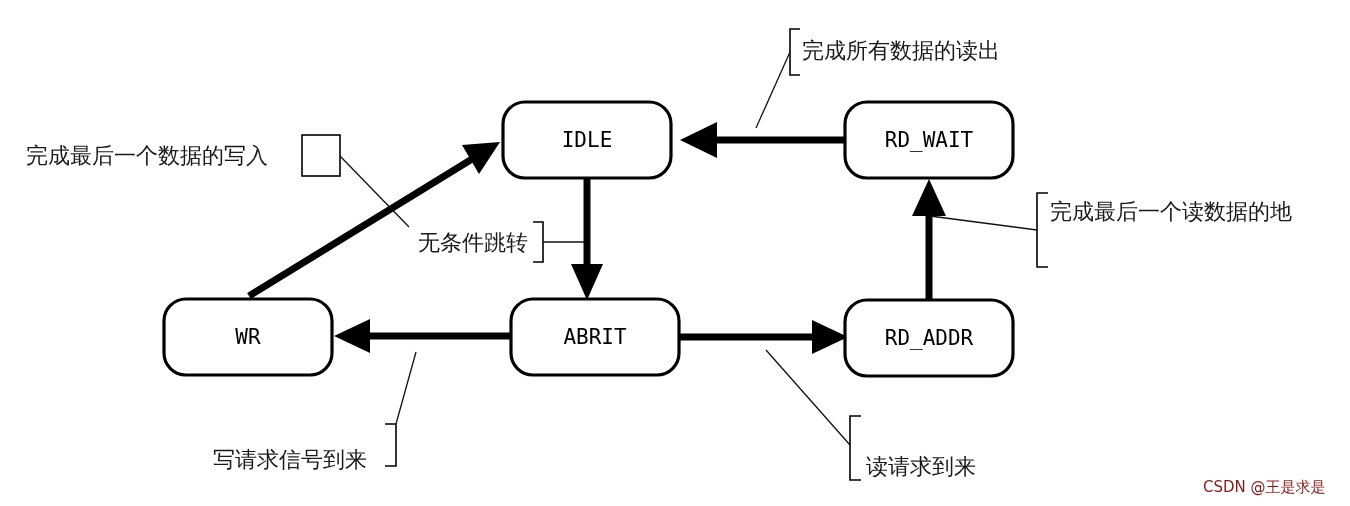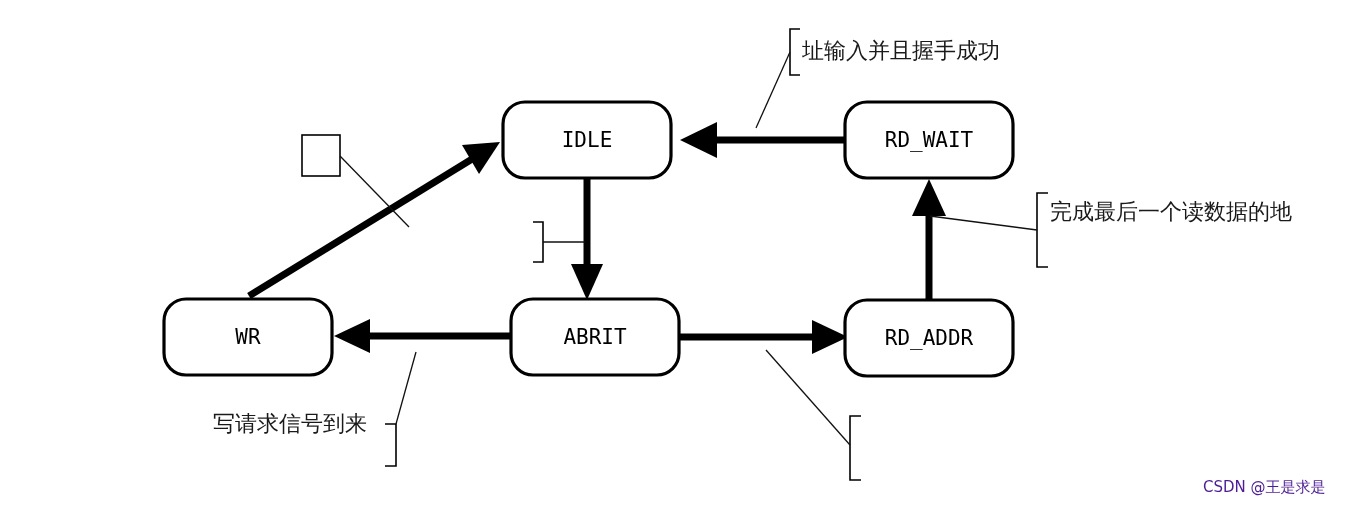--- a/index.html
+++ b/index.html
@@ -59,21 +59,21 @@
     font-size: 22px;
     color: #1a1a1a;
     line-height: 1.28;
     white-space: pre;
   }
   .anno-center { text-align: left; }
   .watermark {
     position: absolute;
     font-family: "DejaVu Sans", "Liberation Sans", sans-serif;
     font-size: 15px;
-    color: #4c1d95;
+    color: #7f1d1d;
     white-space: pre;
   }
 </style>
 </head>
 <body>
 
 <div id="canvas">
 
   <svg id="diagram-svg" viewBox="0 0 1350 506" xmlns="http://www.w3.org/2000/svg">
 
@@ -157,26 +157,29 @@
       <line class="leader" x1="396" y1="424" x2="416" y2="352"></line>
     </g>
 
     <g>
       <polyline class="callout-frame" points="861,416 850,416 850,480 861,480"></polyline>
       <line class="leader" x1="850" y1="445" x2="766" y2="350"></line>
     </g>
 
   </svg>
 
+  <div class="anno" style="left:26px; top:142px;">完成最后一个数据的写入</div>
 
-  <div class="anno" style="left:802px; top:37px;">址输入并且握手成功</div>
+  <div class="anno" style="left:802px; top:37px;">完成所有数据的读出</div>
 
+  <div class="anno" style="left:418px; top:229px;">无条件跳转</div>
 
   <div class="anno anno-center" style="left:1050px; top:198px;">完成最后一个读数据的地</div>
 
 
-  <div class="anno" style="left:213px; top:410px;">写请求信号到来</div>
+  <div class="anno" style="left:213px; top:446px;">写请求信号到来</div>
 
 
+  <div class="anno" style="left:866px; top:453px;">读请求到来</div>
 
   <div class="watermark" style="left:1203px; top:478px;">CSDN @王是求是</div>
 
 </div>
 
 </body></html>

